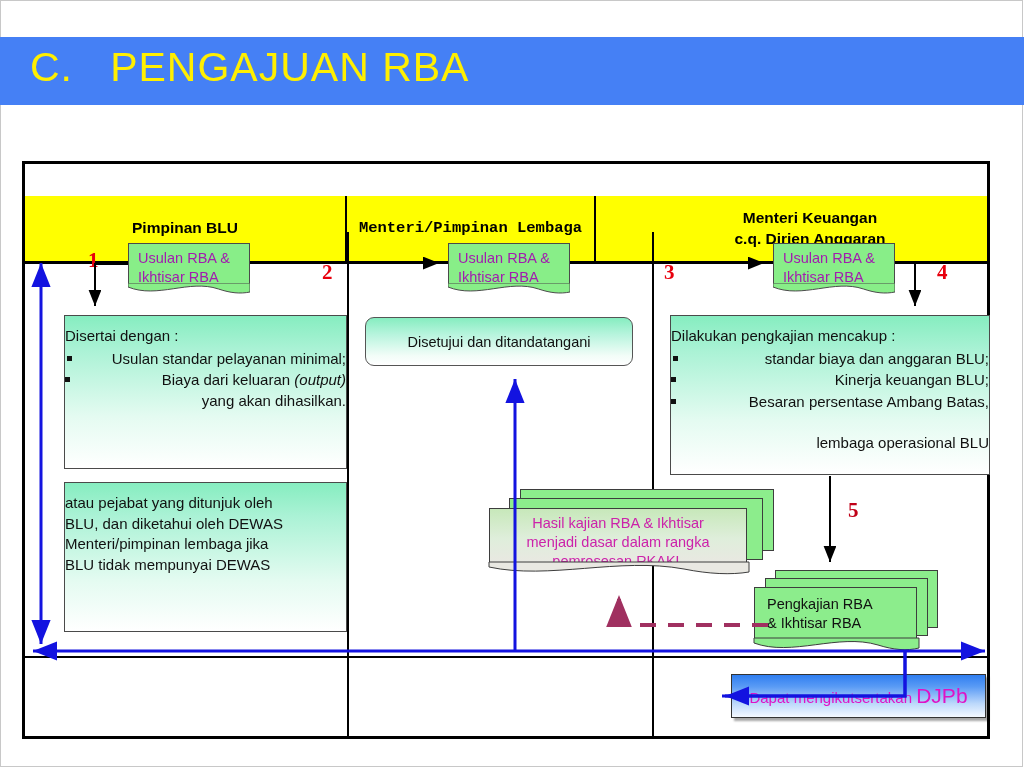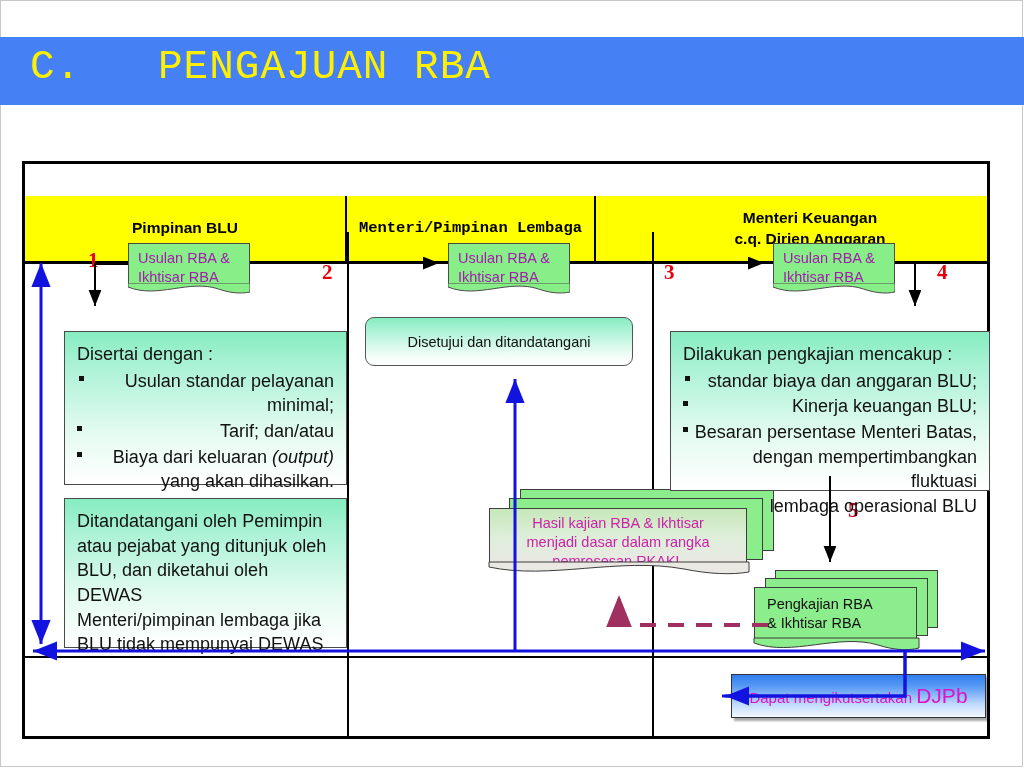--- a/index.html
+++ b/index.html
@@ -22,21 +22,21 @@
     position:absolute;left:0;top:37px;width:1024px;height:68px;
     background:#4580f5;
   }
   #title-text{
     position:absolute;left:30px;top:44px;
     font-size:41px;
     font-weight:400;
     color:#ffef00;
     letter-spacing:1px;
     white-space:pre;
-    font-family:Liberation Mono, monospace;
+    font-family:Liberation Sans, sans-serif;
   }
   
   #diagram{
     position:absolute;left:22px;top:161px;width:968px;height:578px;
     border:3px solid #000;
     box-sizing:border-box;
     background:#fff;
   }
   
   .hdr-row{
@@ -86,25 +86,24 @@
   }
   .doc-wave{
     position:absolute;left:-1px;bottom:-13px;width:calc(100% + 2px);height:14px;
     display:block;
   }
   .box-grad{
     position:absolute;
     background:linear-gradient(180deg,#86edc0 0%,#aaf2d5 22%,#e4fbf1 66%,#ffffff 100%);
     border:1px solid #4a4a4a;
     box-sizing:border-box;
-    font-size:18px;
+    font-size:15px;
     color:#111;
     line-height:1.37;
-    padding:10px 12px;
-    margin-top:16px;
+    padding:10px 0;
   }
   .box-plain{
     position:absolute;
     background:linear-gradient(180deg,#86edc0 0%,#b7f4dd 35%,#f2fdf8 80%,#ffffff 100%);
     border:1px solid #555;
     box-sizing:border-box;
     font-size:14.5px;
     color:#111;
     padding:10px 12px;
   }
@@ -190,27 +189,25 @@
     <div>Ikhtisar RBA</div>
     <svg class="doc-wave" viewBox="0 0 124 14" preserveAspectRatio="none">
       <path d="M0,0 L0,4 C30,16 62,-4 92,6 C104,10 114,11 124,9 L124,0 Z" fill="#88ee88" stroke="#4a4a4a" stroke-width="1"></path>
     </svg>
   </div>
 
   <div class="box-grad" style="left:39px;top:151px;width:283px;height:154px;">
     <div>Disertai dengan :</div>
     <ul class="bul">
       <li><span>Usulan standar pelayanan minimal;</span></li>
-      <li class="tight"><span>Tarif; dan/atau</span></li>
       <li class="tight"><span>Biaya dari keluaran </span><span class="ital">(output)</span><br><span>yang akan dihasilkan.</span></li>
     </ul>
   </div>
 
   <div class="box-grad" style="left:39px;top:318px;width:283px;height:150px;">
-    <div>Ditandatangani oleh Pemimpin</div>
     <div> atau pejabat yang ditunjuk oleh</div>
     <div>BLU, dan diketahui oleh DEWAS</div>
     <div>Menteri/pimpinan lembaga jika</div>
     <div>BLU tidak mempunyai DEWAS</div>
   </div>
 
   <div class="num" style="left:297px;top:96px;">2</div>
 
   <div class="doc-shape" style="left:423px;top:79px;width:122px;height:42px;">
     <div>Usulan RBA &amp;</div>
@@ -251,22 +248,22 @@
       <path d="M0,0 L0,4 C30,16 62,-4 92,6 C104,10 114,11 124,9 L124,0 Z" fill="#88ee88" stroke="#4a4a4a" stroke-width="1"></path>
     </svg>
   </div>
 
   <div class="box-grad" style="left:645px;top:151px;width:320px;height:160px;">
     <div>Dilakukan pengkajian mencakup :</div>
     <ul class="bul">
       <li><span>standar biaya dan anggaran BLU;</span></li>
       <li class="tight"><span>Kinerja keuangan BLU;</span></li>
       <li class="tight">
-        <span>Besaran persentase Menteri Batas,</span><br>
-        <span>dengan mempertimbangkan fluktuasi</span><br>
+        <span>Besaran persentase Ambang Batas,</span><br>
+        <br>
         <span>lembaga operasional BLU</span>
       </li>
     </ul>
   </div>
 
   <div>
     <div class="stack-layer" style="left:750px;top:406px;width:163px;height:58px;"></div>
     <div class="stack-layer" style="left:740px;top:414px;width:163px;height:58px;"></div>
     <div class="stack-front" style="left:729px;top:423px;width:163px;height:53px;background:#8ced8c;padding:7px 0 0 12px;color:#111;">
       <div>Pengkajian RBA</div>

